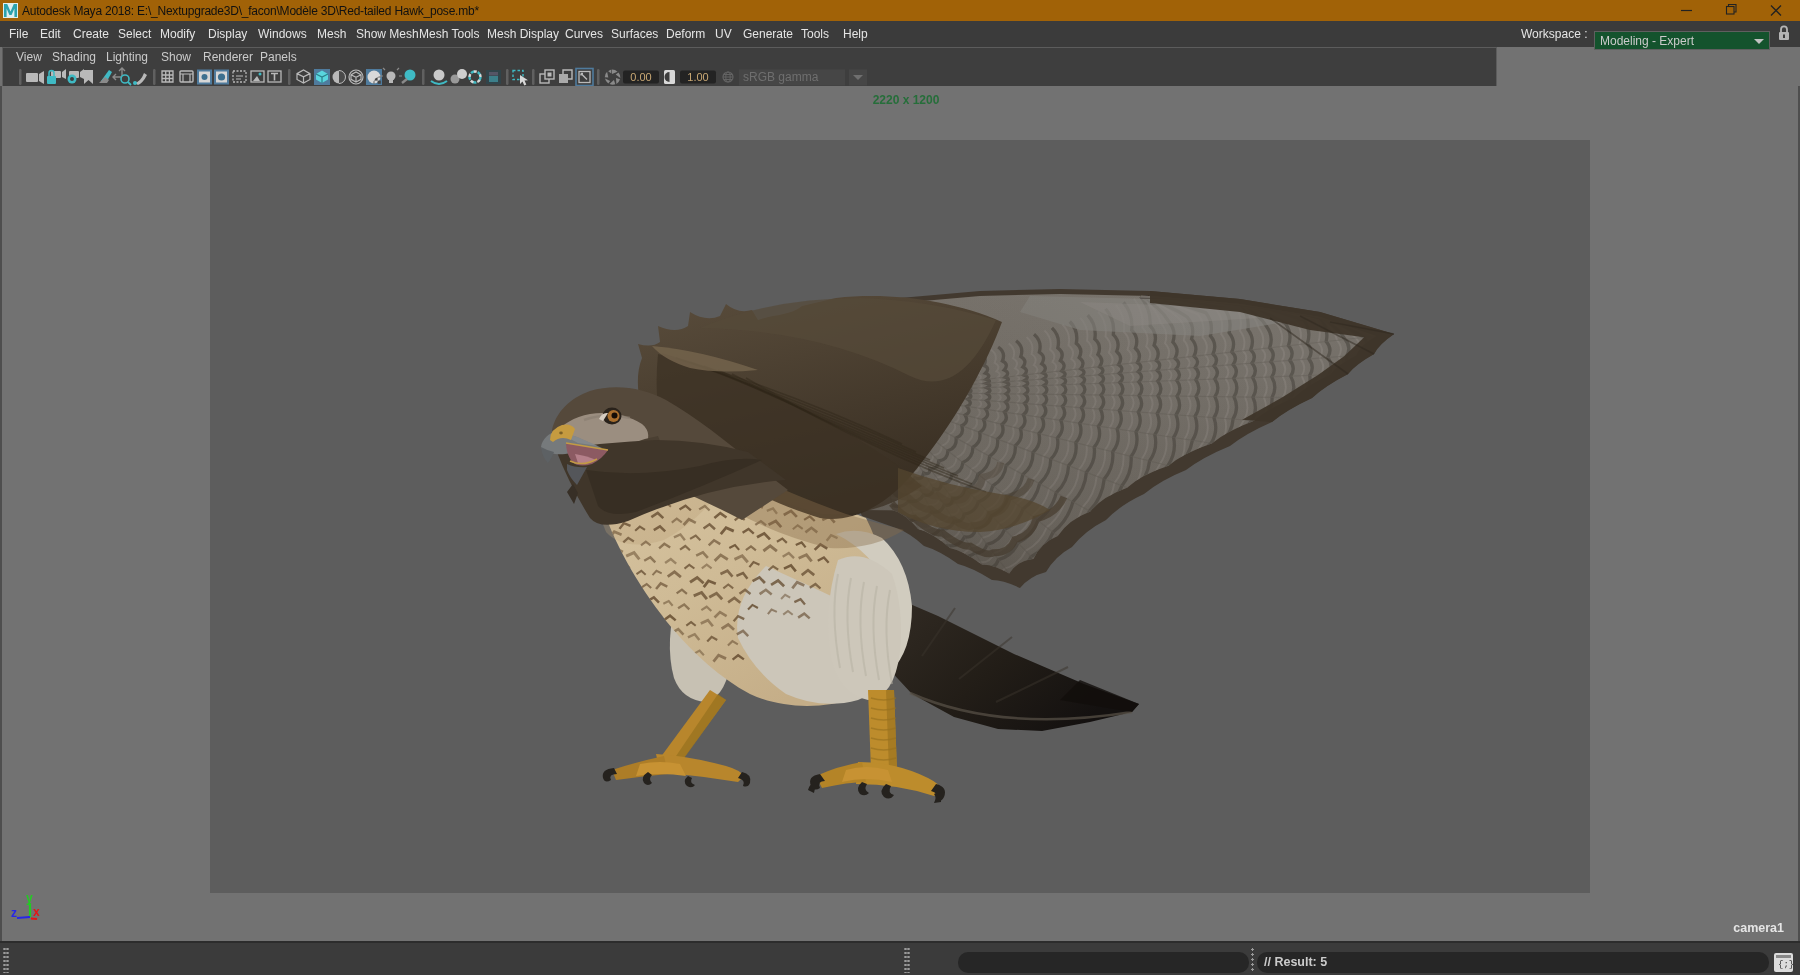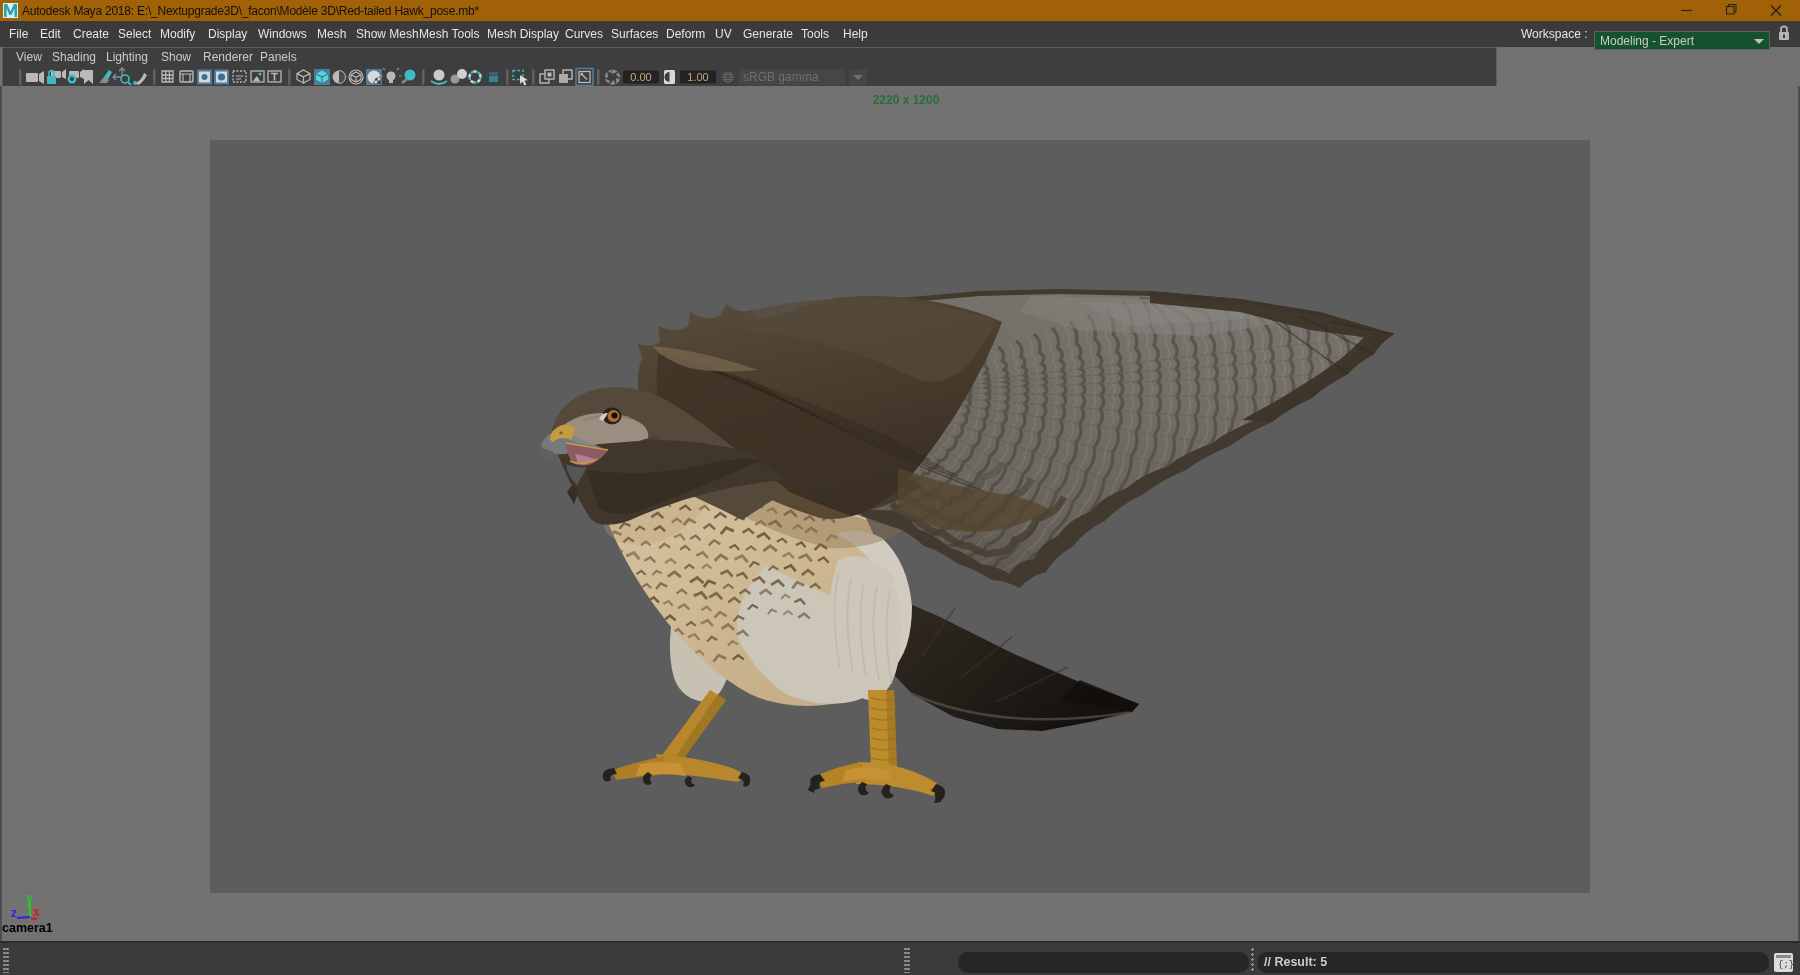--- a/index.html
+++ b/index.html
@@ -8,21 +8,21 @@
 #menubar { position:absolute; left:0; top:21px; width:1800px; height:26px; background:#3b3b3b; }
 .m { position:absolute; top:6px; font-size:12px; color:#e5e5e5; white-space:pre; }
 #wsbox { position:absolute; left:1594px; top:10px; width:176px; height:19px; background:#14532d; border:1px solid #5f5f5f; }
 #wsbox span { position:absolute; left:5px; top:2px; font-size:12px; color:#cbcbcb; }
 #panel { position:absolute; left:2px; top:47px; width:1495px; height:39px; background:#3e3e3e; border:1px solid #5c5c5c; border-bottom:none; }
 .pm { position:absolute; top:2px; font-size:12px; color:#cbcbcb; }
 #icons { position:absolute; left:0px; top:19px; width:1790px; height:20px;padding-left:8px; }
 #viewport { position:absolute; left:0; top:86px; width:1800px; height:855px; background:#727272; border-left:2px solid #4e4e4e; border-right:2px solid #4e4e4e;}
 #plane { position:absolute; left:208px; top:54px; width:1380px; height:753px; background:#5d5d5d; }
 #res { position:absolute; left:0; top:7px; width:1796px; text-align:center; color:#266e3a; font-size:12px; font-weight:bold;padding-left:12px; }
-#cam { position:absolute; left:0; top:835px; width:1782px; text-align:left; color:#000000; font-size:12.5px; font-weight:bold; }
+#cam { position:absolute; left:0; top:835px; width:1782px; text-align:right; color:#e5e5e5; font-size:12.5px; font-weight:bold; }
 #hawk { position:absolute; left:498px; top:184px; }
 #axis { position:absolute; left:6px; top:800px; }
 #status { position:absolute; left:0; top:941px; width:1800px; height:34px; background:#3b3b3b; border-top:2px solid #2c2c2c; }
 .grip { position:absolute; top:4px; width:6px; height:26px;
   background-image:radial-gradient(circle, #9a9a9a 1px, transparent 1.4px);
   background-size:3px 4px; }
 #mel { position:absolute; left:925px; top:11px; color:#d4d4d4; font-size:12.5px; font-weight:bold;padding-left:41px; }
 .field { position:absolute; top:9px; height:21px; background:#262626; border-radius:10px; }
 #result { color:#cbcbcb; font-size:12.5px; line-height:21px; padding-left:7px; font-weight:bold; }
 #sicon { position:absolute; left:1774px; top:10px; width:19px; height:19px; background:#dcdcdc; border-radius:2px; }

